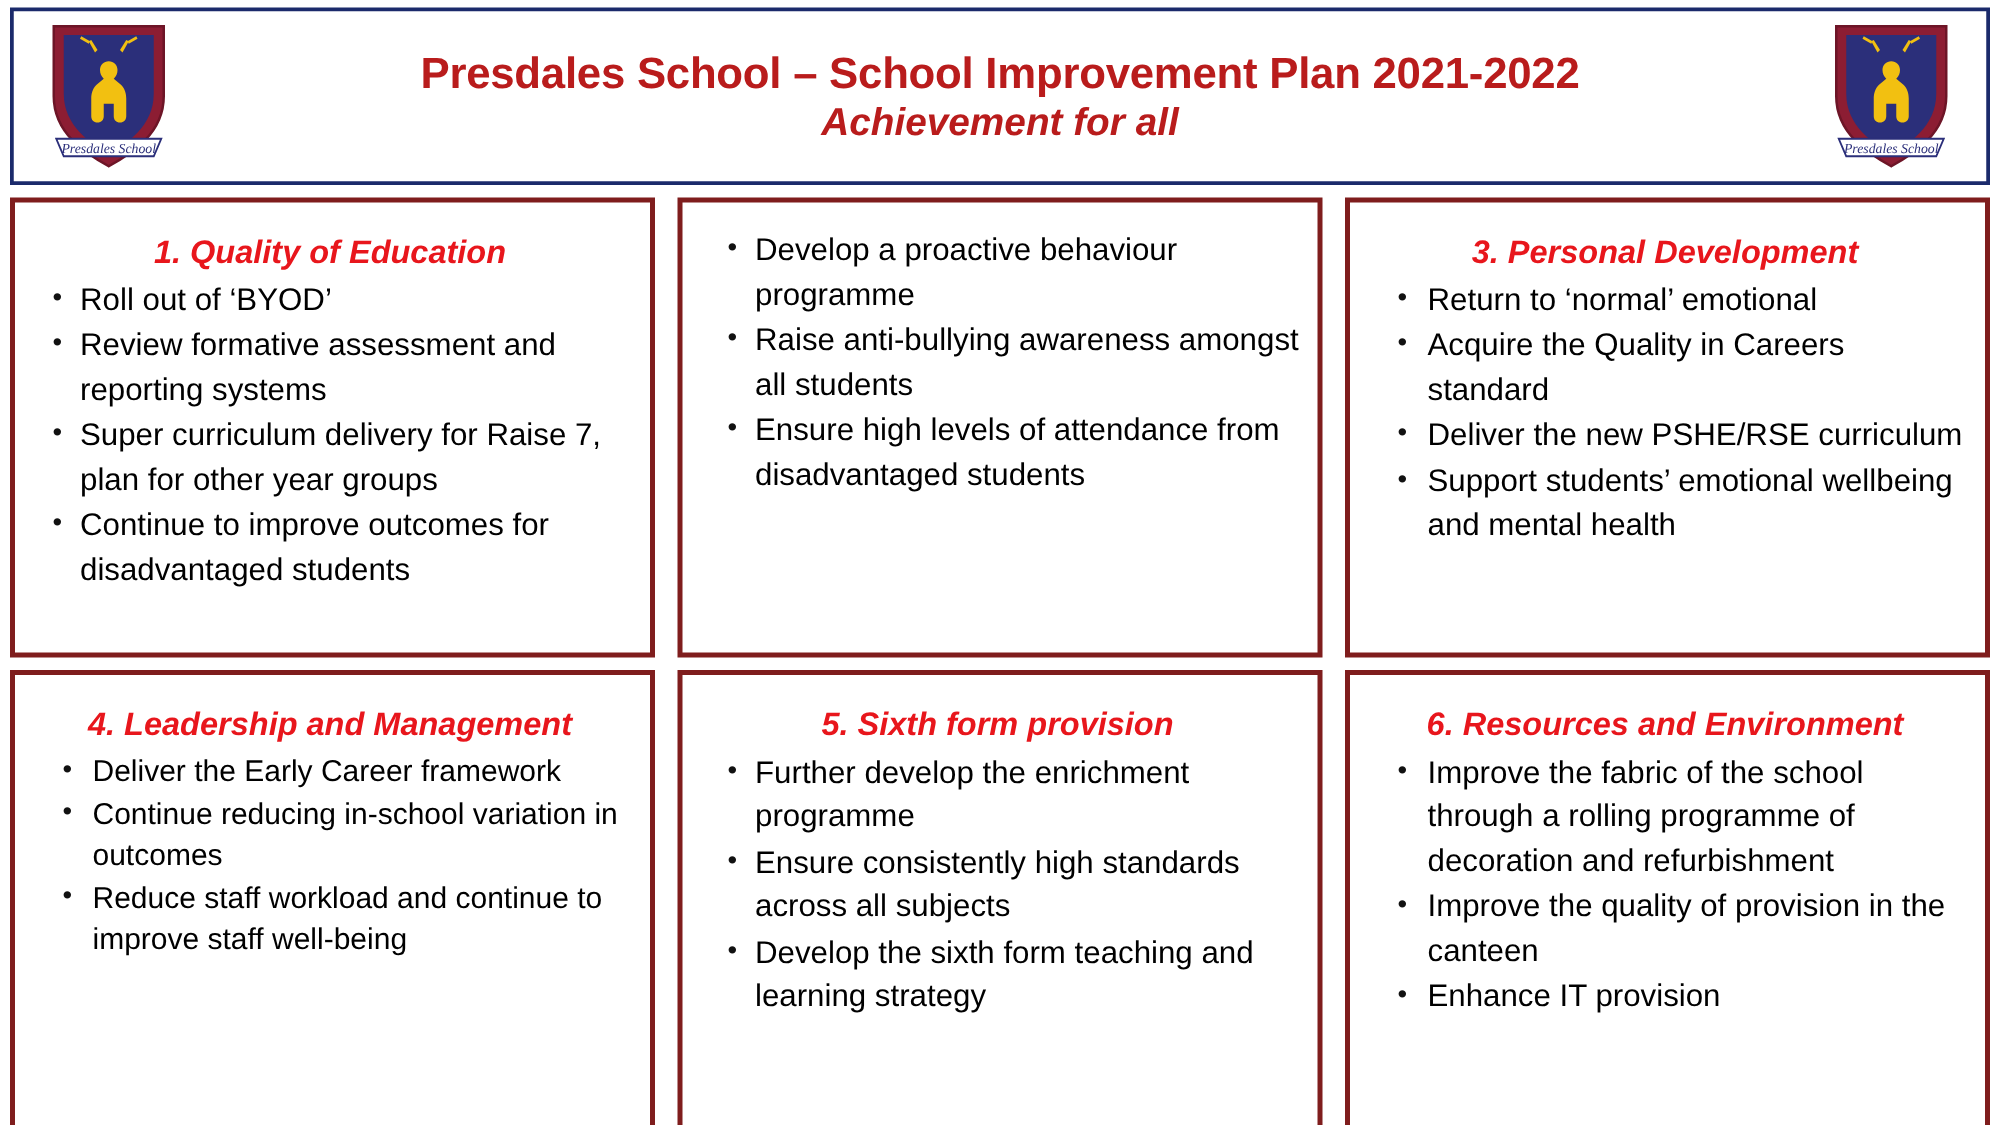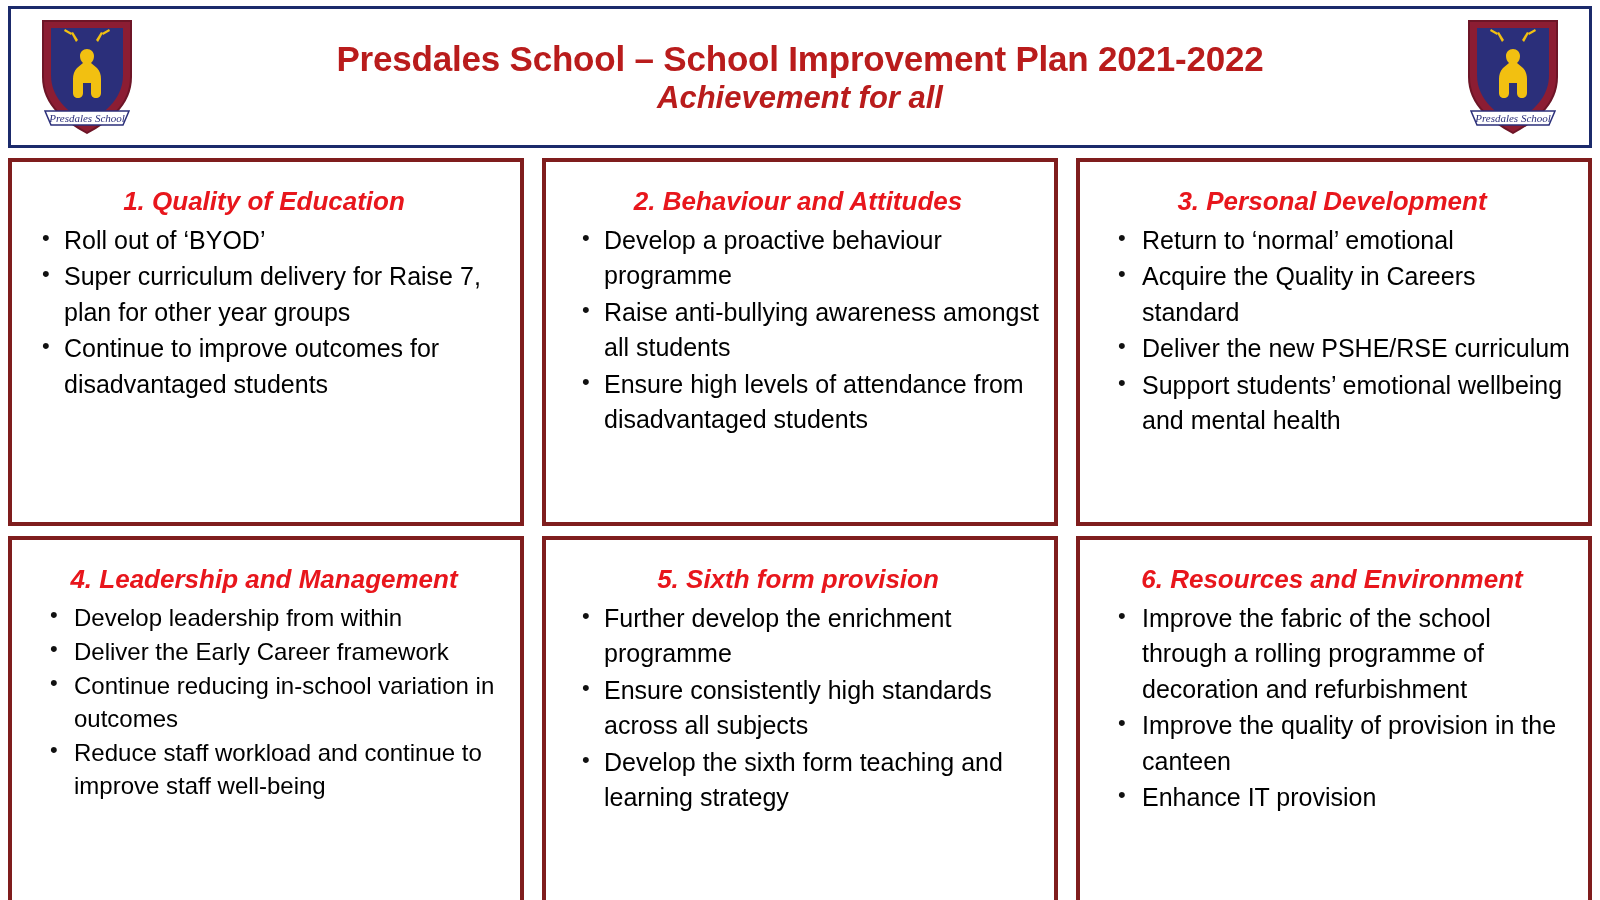--- a/index.html
+++ b/index.html
@@ -162,48 +162,47 @@
     </div>
 
   </div>
 
   <div class="grid">
 
     <div class="card c1">
       <div class="card-title">1.    Quality of Education</div>
       <ul class="bullets">
         <li>Roll out of ‘BYOD’</li>
+        <li>Review formative assessment and reporting systems</li>
         <li>Super curriculum delivery for Raise 7, plan for other year groups</li>
         <li>Continue to improve outcomes for disadvantaged students</li>
       </ul>
     </div>
 
     <div class="card c2">
-      <div class="card-title">2. Behaviour and Attitudes</div>
       <ul class="bullets">
         <li>Develop a proactive behaviour programme</li>
         <li>Raise anti-bullying awareness amongst all students</li>
         <li>Ensure high levels of attendance from disadvantaged students</li>
       </ul>
     </div>
 
     <div class="card c3">
       <div class="card-title">3. Personal Development</div>
       <ul class="bullets">
         <li>Return to ‘normal’ emotional</li>
         <li>Acquire the Quality in Careers standard</li>
         <li>Deliver the new PSHE/RSE curriculum</li>
         <li>Support students’ emotional wellbeing and mental health</li>
       </ul>
     </div>
 
     <div class="card c4 dense">
       <div class="card-title">4. Leadership and Management</div>
       <ul class="bullets">
-        <li>Develop leadership from within</li>
         <li>Deliver the Early Career framework</li>
         <li>Continue reducing in-school variation in outcomes</li>
         <li>Reduce staff workload and continue to improve staff well-being</li>
       </ul>
     </div>
 
     <div class="card c5">
       <div class="card-title">5. Sixth form provision</div>
       <ul class="bullets">
         <li>Further develop the enrichment programme</li>

